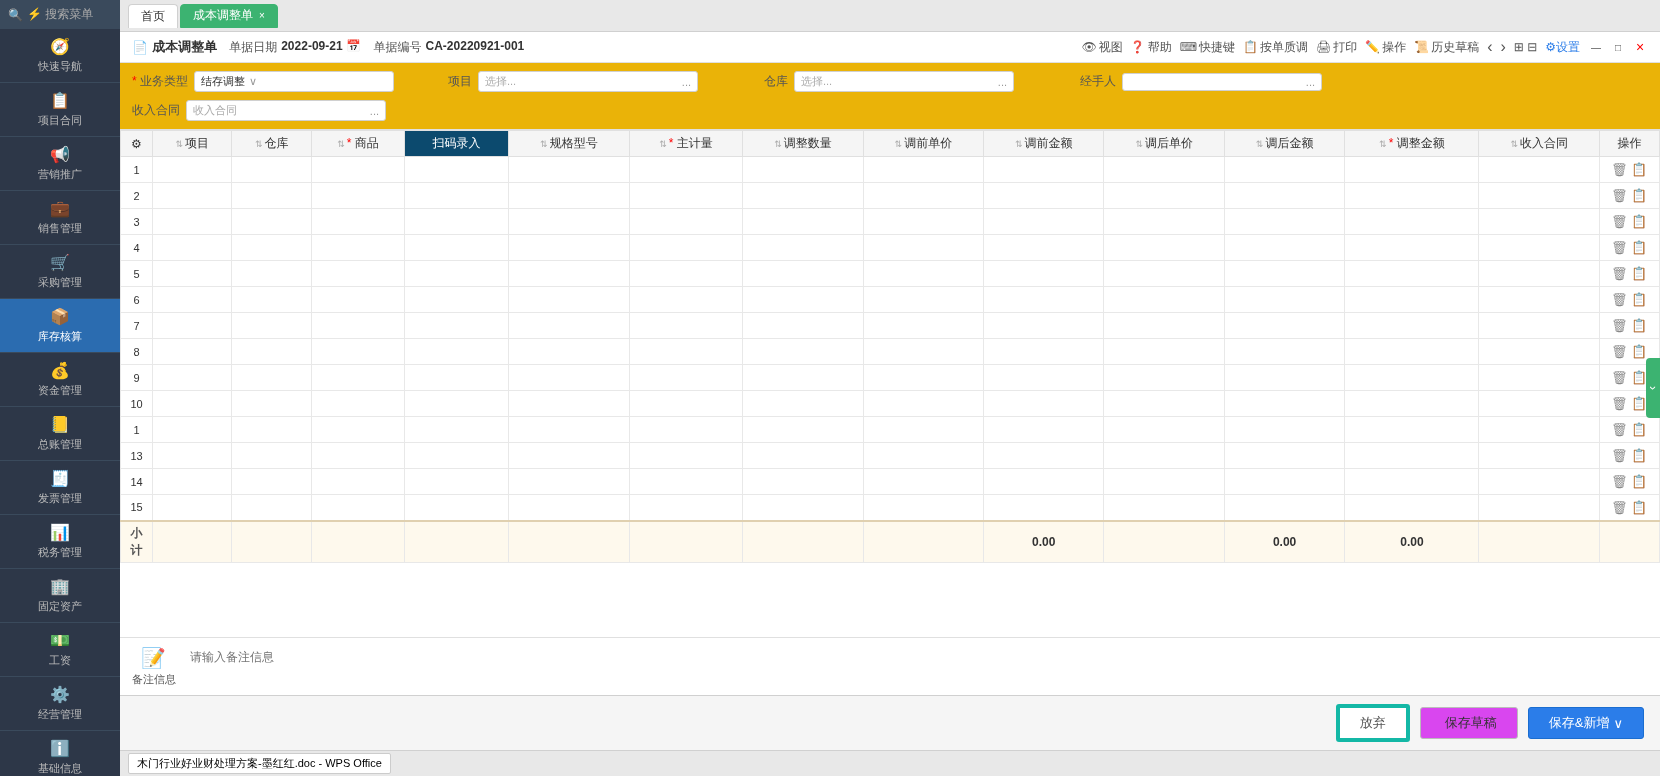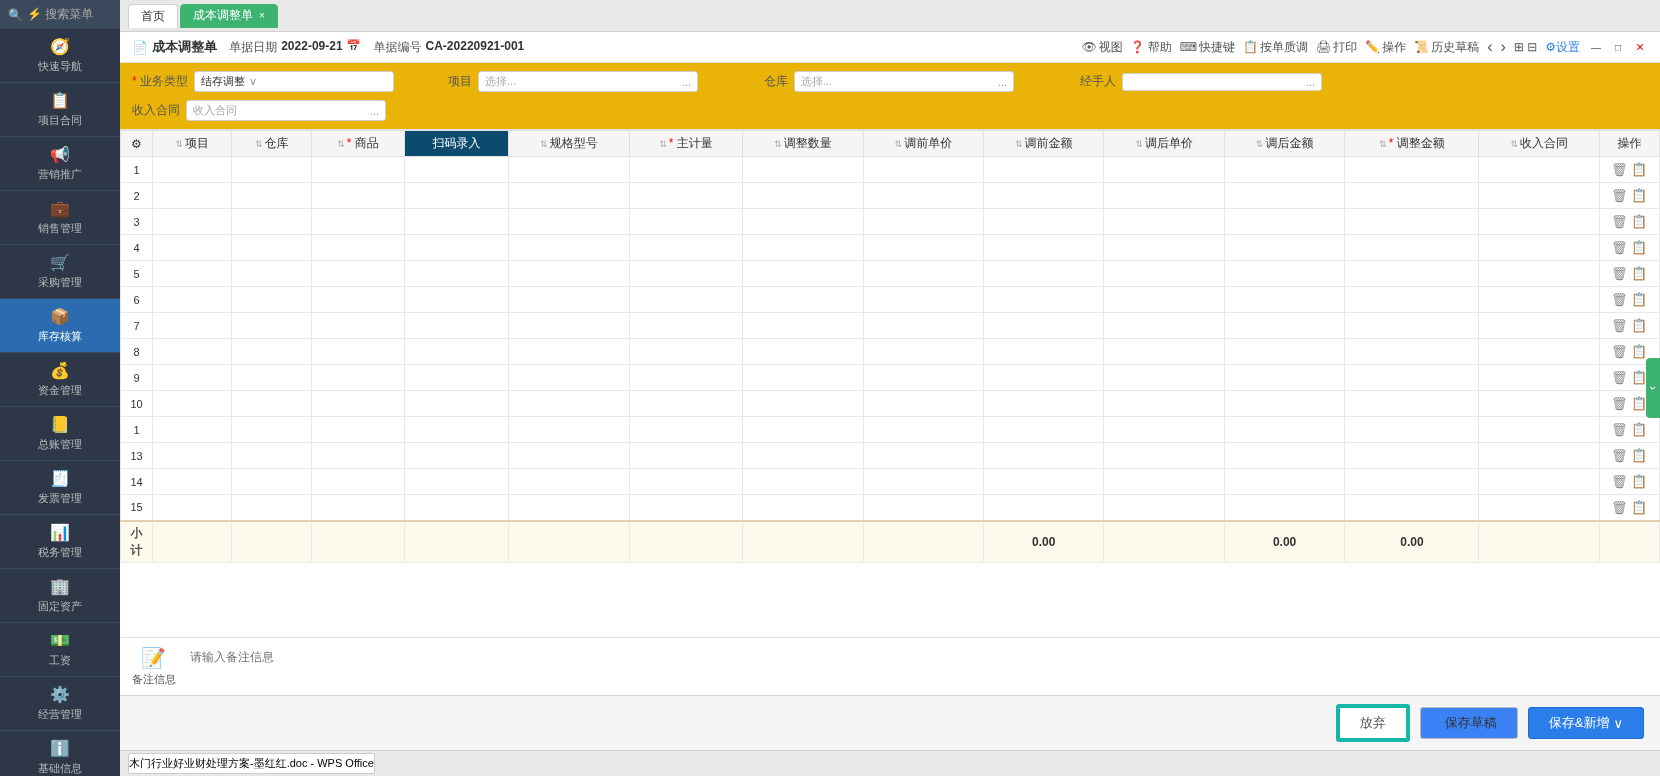--- a/index.html
+++ b/index.html
@@ -250,21 +250,21 @@
       border-radius: 3px;
       cursor: pointer;
       font-size: 13px;
       border: 4px solid #14b8a6;
     }
     .btn-discard {
       background: #fff;
       color: #555;
     }
     .btn-save-draft {
-      background: #3b82f6;
+      background: #d946ef;
       color: #333;
       border: 1px solid #bbb;
       padding-left: 24px;
     }
     .btn-save-new {
       background: #2b7de9;
       color: #fff;
       border: 1px solid #1a6dd0;
       display: flex;
       align-items: center;
@@ -275,21 +275,21 @@
       border-top: 1px solid #d0d0d0;
       padding: 2px 8px;
       display: flex;
       align-items: center;
       gap: 4px;
       font-size: 11px;
     }
     .taskbar-item {
       background: #fff;
       border: 1px solid #ccc;
-      padding: 2px 0;
+      padding: 2px 8px;
       border-radius: 2px;
       cursor: pointer;
       white-space: nowrap;
     }
 
     .col-settings { width: 32px; }
     .sort-arrows { color: #aaa; font-size: 9px; vertical-align: middle; margin-right: 2px; }
 
     
     .right-handle {

